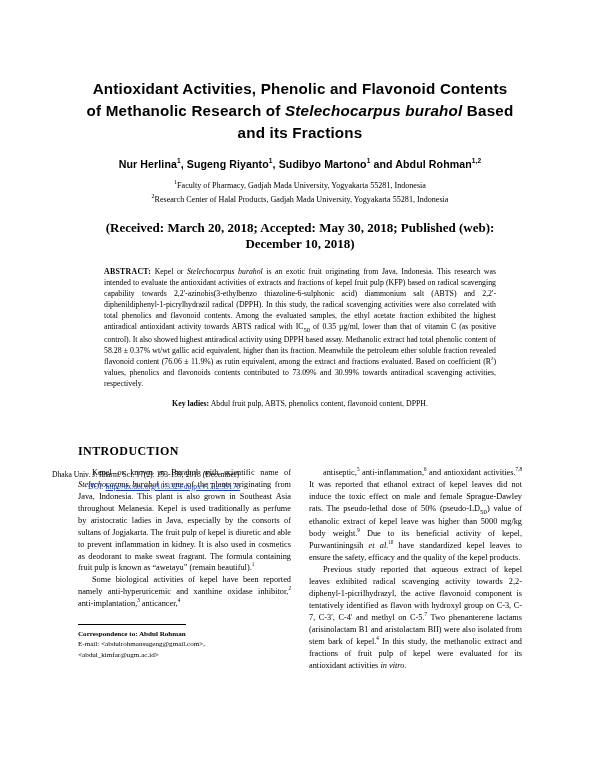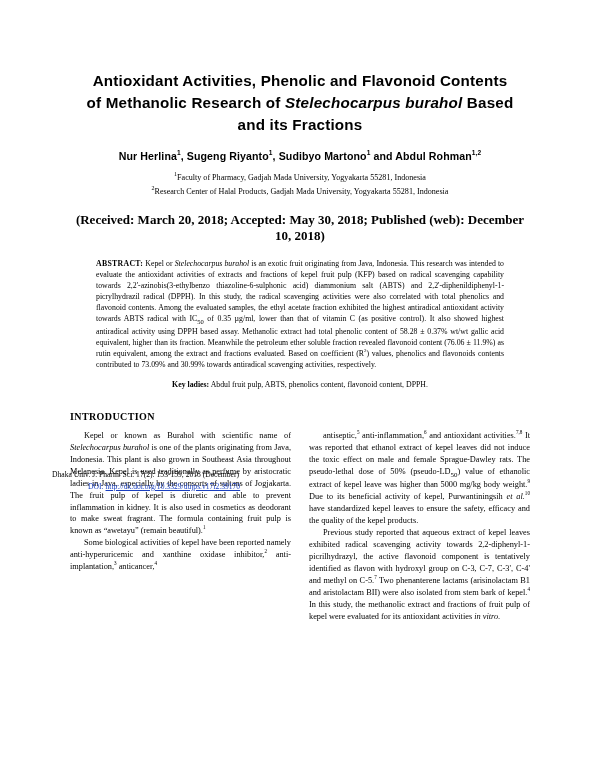--- a/index.html
+++ b/index.html
@@ -11,21 +11,21 @@
     width: 600px;
     height: 776px;
     font-family: "Liberation Serif", serif;
     color: #000000;
     overflow: hidden;
   }
   .page {
     position: relative;
     width: 600px;
     height: 630px;
-    padding: 8px;
+    padding: 16px;
     box-sizing: border-box;
   }
   .inner {
     padding: 62px 62px 0 62px;
   }
   .title {
     text-align: center;
     font-family: "Liberation Sans", sans-serif;
     font-size: 15.2px;
     font-weight: bold;
@@ -82,24 +82,24 @@
   .keywords {
     margin: 10px 26px 0 26px;
     font-size: 7.8px;
     text-align: center;
   }
   .keywords b {
     font-weight: bold;
   }
   .section-head {
     font-family: "Liberation Serif", serif;
-    font-size: 10px;
+    font-size: 12px;
     font-weight: bold;
     letter-spacing: 0.4px;
-    margin: 22px 0 8px 0;
+    margin: 36px 0 8px 0;
   }
   .cols {
     display: flex;
     gap: 18px;
     margin-top: 0;
   }
   .col {
     width: 50%;
     font-size: 8.3px;
     line-height: 1.44;
@@ -187,20 +187,26 @@
     <div class="section-head">INTRODUCTION</div>
 
     <div class="cols">
       <div class="col">
         <p class="first">
           Kepel or known as Burahol with scientific name of <span class="italic">Stelechocarpus burahol</span> is one of the plants originating from Java, Indonesia. This plant is also grown in Southeast Asia throughout Melanesia. Kepel is used traditionally as perfume by aristocratic ladies in Java, especially by the consorts of sultans of Jogjakarta. The fruit pulp of kepel is diuretic and able to prevent inflammation in kidney. It is also used in cosmetics as deodorant to make sweat fragrant. The formula containing fruit pulp is known as “awetayu” (remain beautiful).<sup>1</sup>
         </p>
         <p>
           Some biological activities of kepel have been reported namely anti-hyperuricemic and xanthine oxidase inhibitor,<sup>2</sup> anti-implantation,<sup>3</sup> anticancer,<sup>4</sup>
         </p>
+        <div class="corr">
+          <div class="rule"></div>
+          <div><b>Correspondence to: Abdul Rohman</b></div>
+          <div>E-mail: &lt;abdulrohmansugeng@gmail.com&gt;,</div>
+          <div>&lt;abdul_kimfar@ugm.ac.id&gt;</div>
+        </div>
       </div>
 
       <div class="col">
         <p class="colright-top">
           antiseptic,<sup>5</sup> anti-inflammation,<sup>6</sup> and antioxidant activities.<sup>7,8</sup> It was reported that ethanol extract of kepel leaves did not induce the toxic effect on male and female Sprague-Dawley rats. The pseudo-lethal dose of 50% (pseudo-LD<sub>50</sub>) value of ethanolic extract of kepel leave was higher than 5000 mg/kg body weight.<sup>9</sup> Due to its beneficial activity of kepel, Purwantiningsih <span class="italic">et al.</span><sup>10</sup> have standardized kepel leaves to ensure the safety, efficacy and the quality of the kepel products.
         </p>
         <p>
           Previous study reported that aqueous extract of kepel leaves exhibited radical scavenging activity towards 2,2-diphenyl-1-picrilhydrazyl, the active flavonoid component is tentatively identified as flavon with hydroxyl group on C-3, C-7, C-3', C-4' and methyl on C-5.<sup>7</sup> Two phenanterene lactams (arisinolactam B1 and aristolactam BII) were also isolated from stem bark of kepel.<sup>4</sup> In this study, the methanolic extract and fractions of fruit pulp of kepel were evaluated for its antioxidant activities <span class="italic">in vitro</span>.
         </p>
       </div>

